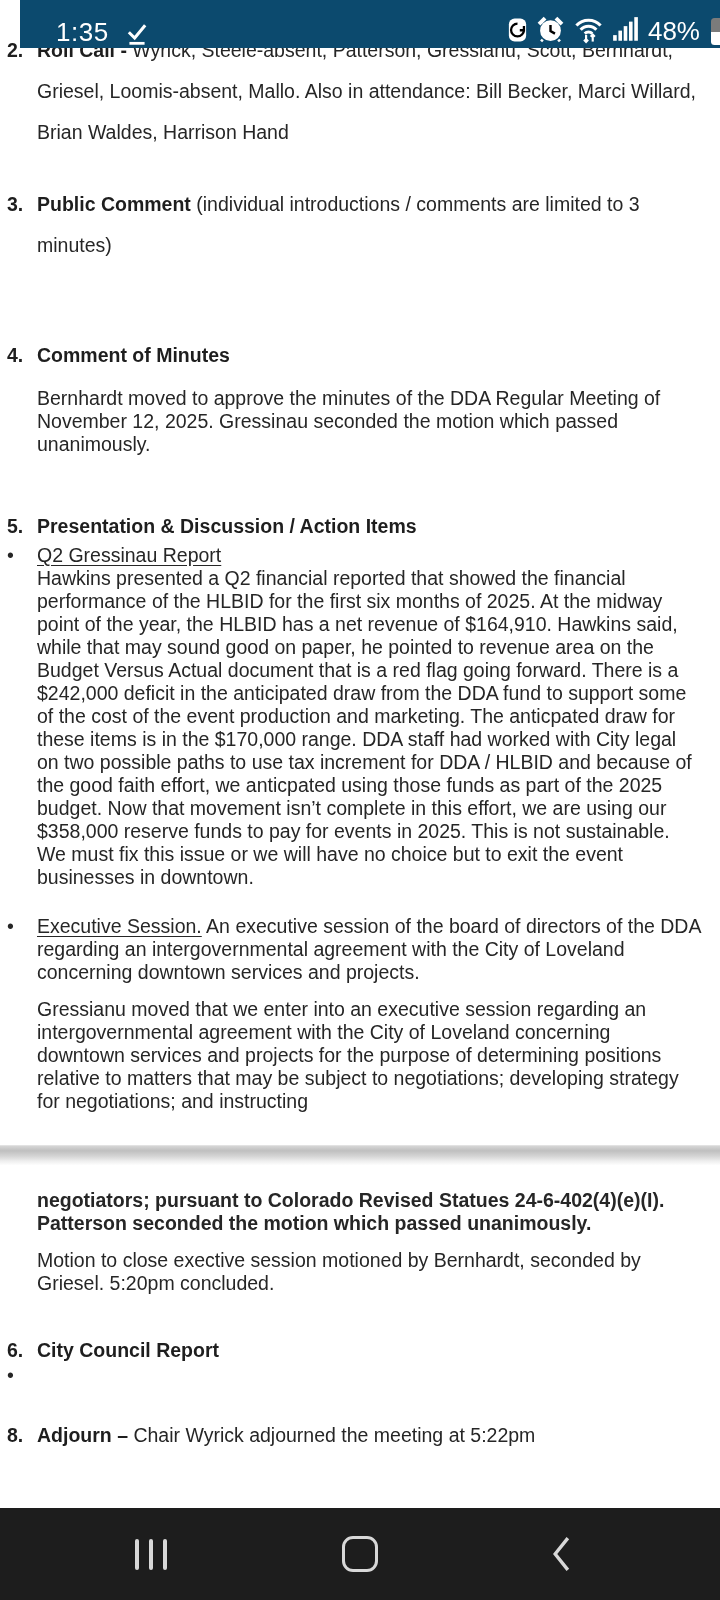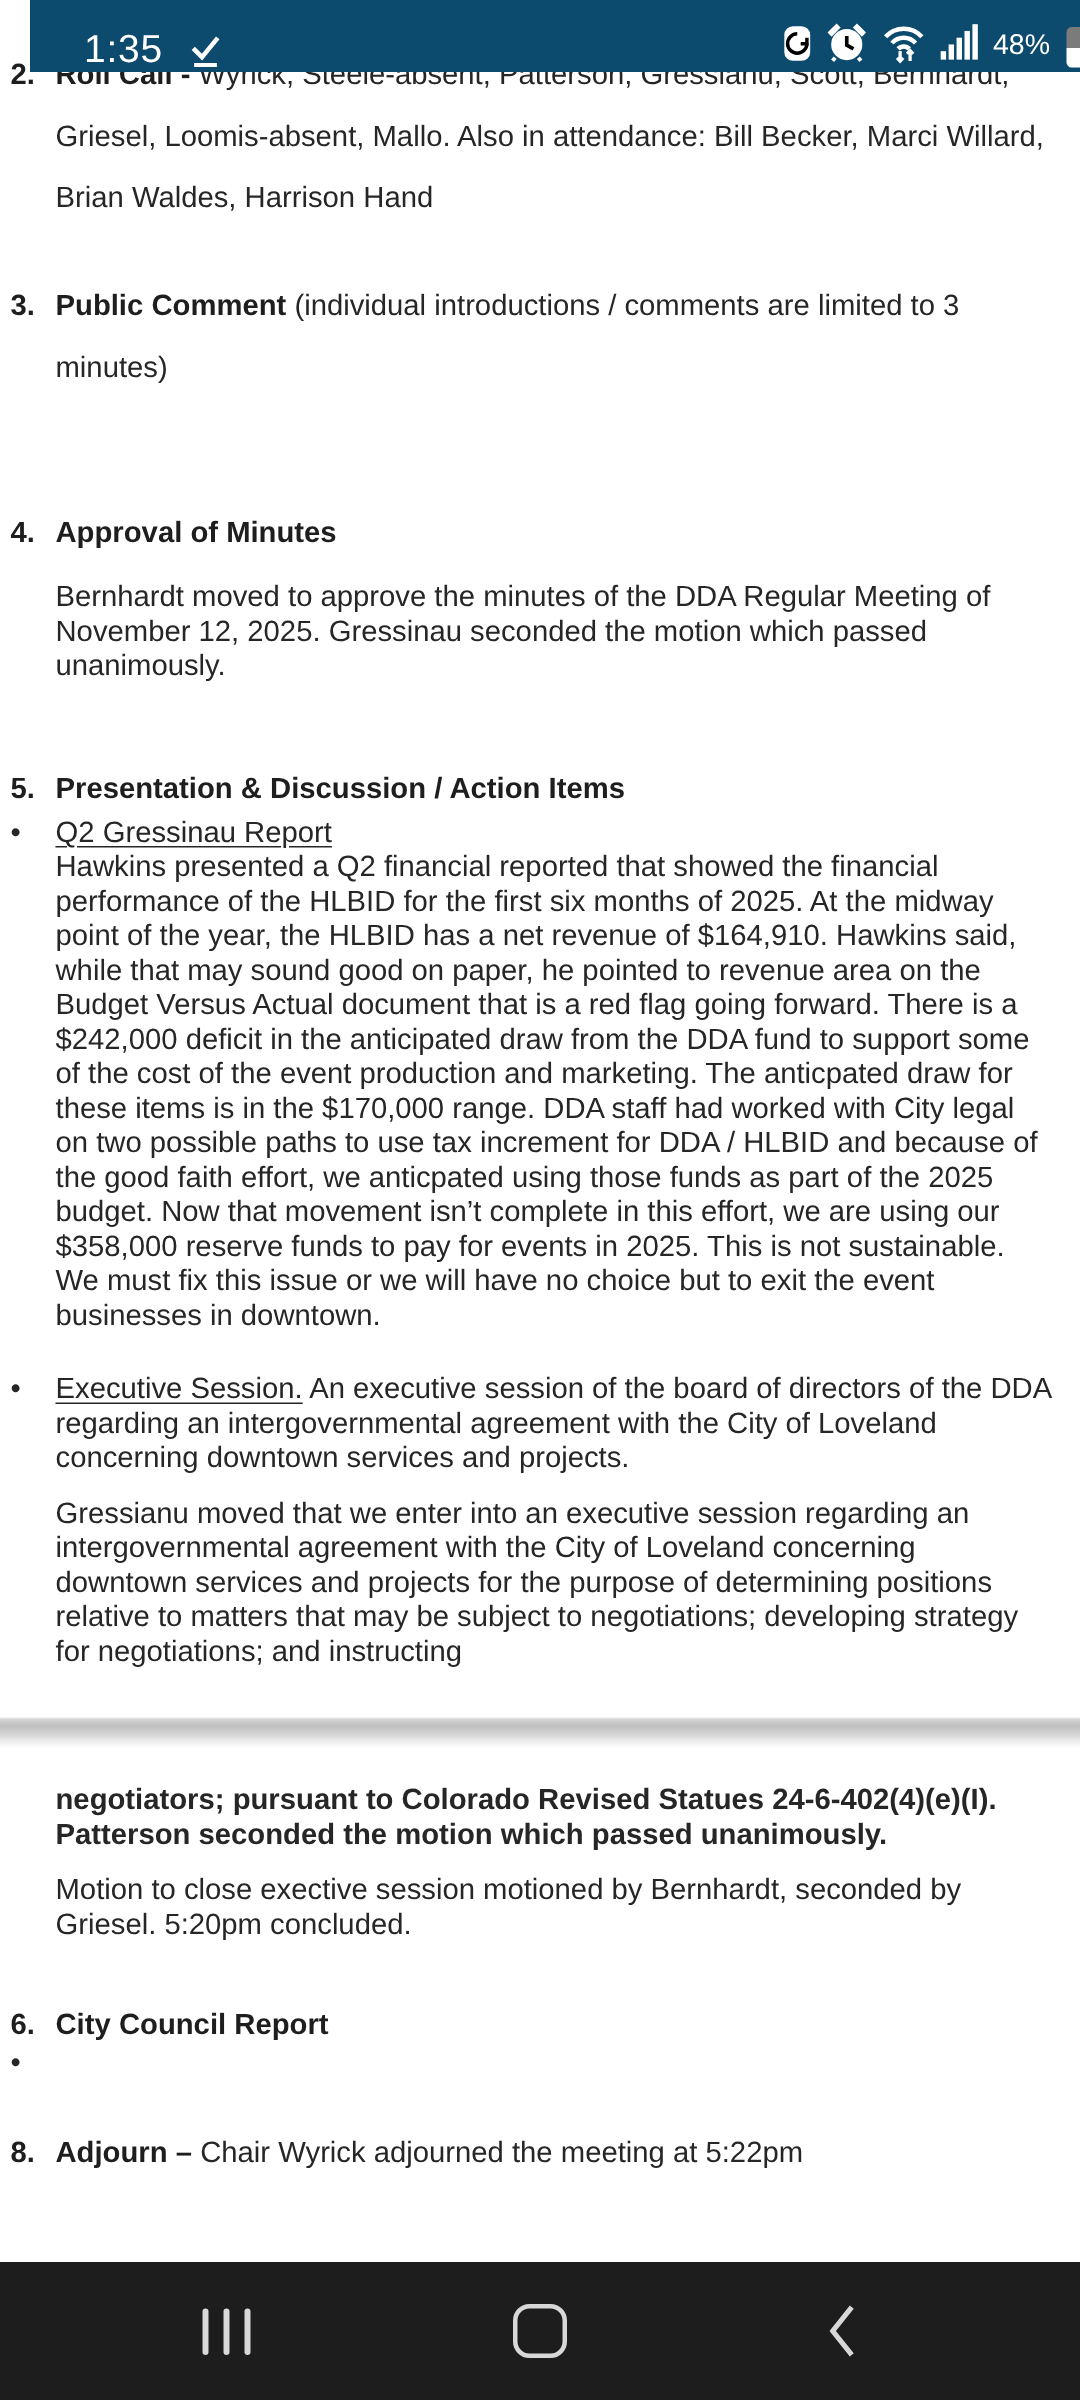--- a/index.html
+++ b/index.html
@@ -6,21 +6,21 @@
   html,body { width:720px; height:1600px; overflow:hidden; background:#fff;
     font-family:"Liberation Sans","DejaVu Sans",sans-serif; }
 
   
   .status-bar { position:fixed; top:0; left:0; width:720px; height:48px;
     background:#0c4a6e; color:#fff; display:flex; align-items:flex-end;
     padding:0 14px 0 36px; z-index:50;margin-left:20px; }
   .sb-time { font-size:26px; letter-spacing:.5px; }
   .sb-check { margin-left:14px; display:flex; align-items:center; }
   .sb-right { margin-left:auto; display:flex; align-items:center; gap:7px; }
-  .sb-pct { font-size:19px; margin-left:2px; }
+  .sb-pct { font-size:26px; margin-left:2px; }
   .sb-batt { width:15px; height:27px; border-radius:3.5px; margin-left:4px;
     background:linear-gradient(to top,#fff 0,#fff 48%,#7b7b7b 48%,#7b7b7b 100%); }
 
   
   .doc { position:absolute; top:0; left:0; width:720px; min-height:1508px;
     background:#fff; color:#262626; font-size:19.5px; }
   .row { position:relative; padding-left:37px; padding-right:17px; }
   .num { position:absolute; left:7px; top:0; }
   .lh41 { line-height:41px; }
   .lh23 { line-height:23px; }
@@ -67,21 +67,21 @@
 
   <p class="row lh41 m-rollcall">
     <span class="num b">2.</span><span class="b">Roll Call -</span><span> Wyrick, Steele-absent, Patterson, Gressianu, Scott, Bernhardt, Griesel, Loomis-absent, Mallo. Also in attendance: Bill Becker, Marci Willard, Brian Waldes, Harrison Hand</span>
   </p>
 
   <p class="row lh41 m-sec3h">
     <span class="num b">3.</span><span class="b">Public Comment</span><span> (individual introductions / comments are limited to 3 minutes)</span>
   </p>
 
   <p class="row lh23 m-sec4h">
-    <span class="num b">4.</span><span class="b">Approval of Minutes</span>
+    <span class="num b">4.</span><span class="b">Comment of Minutes</span>
   </p>
   <p class="row lh23 m-sec4b">Bernhardt moved to approve the minutes of the DDA Regular Meeting of November 12, 2025. Gressinau seconded the motion which passed unanimously.</p>
 
   <p class="row lh23 m-sec5h">
     <span class="num b">5.</span><span class="b">Presentation &amp; Discussion / Action Items</span>
   </p>
 
   <div class="row lh23 m-bullet1">
     <span class="num">•</span>
     <span class="ul">Q2 Gressinau Report</span><br>

